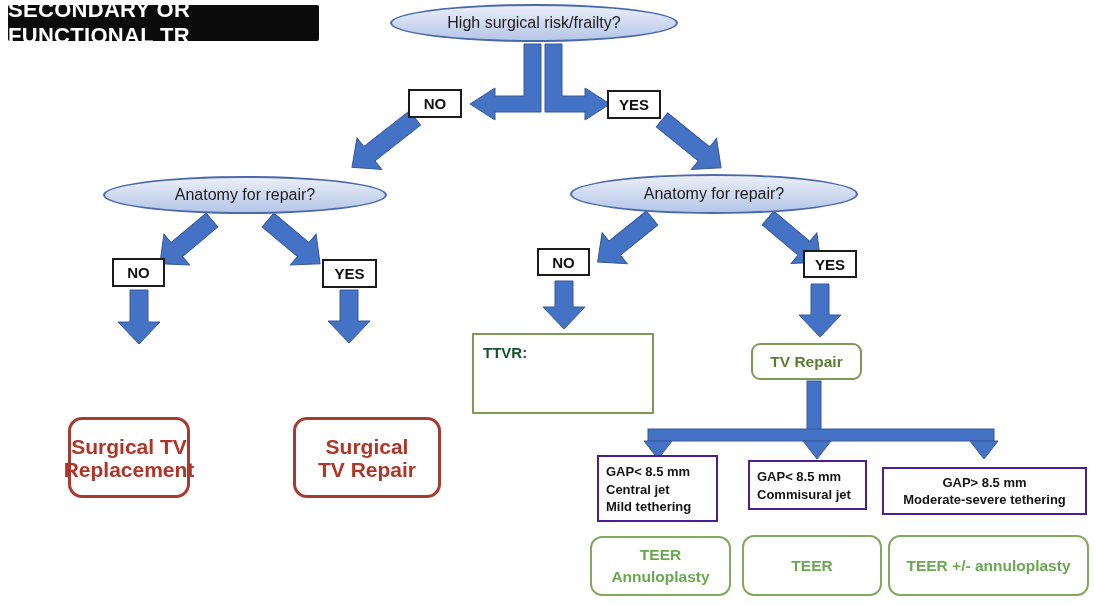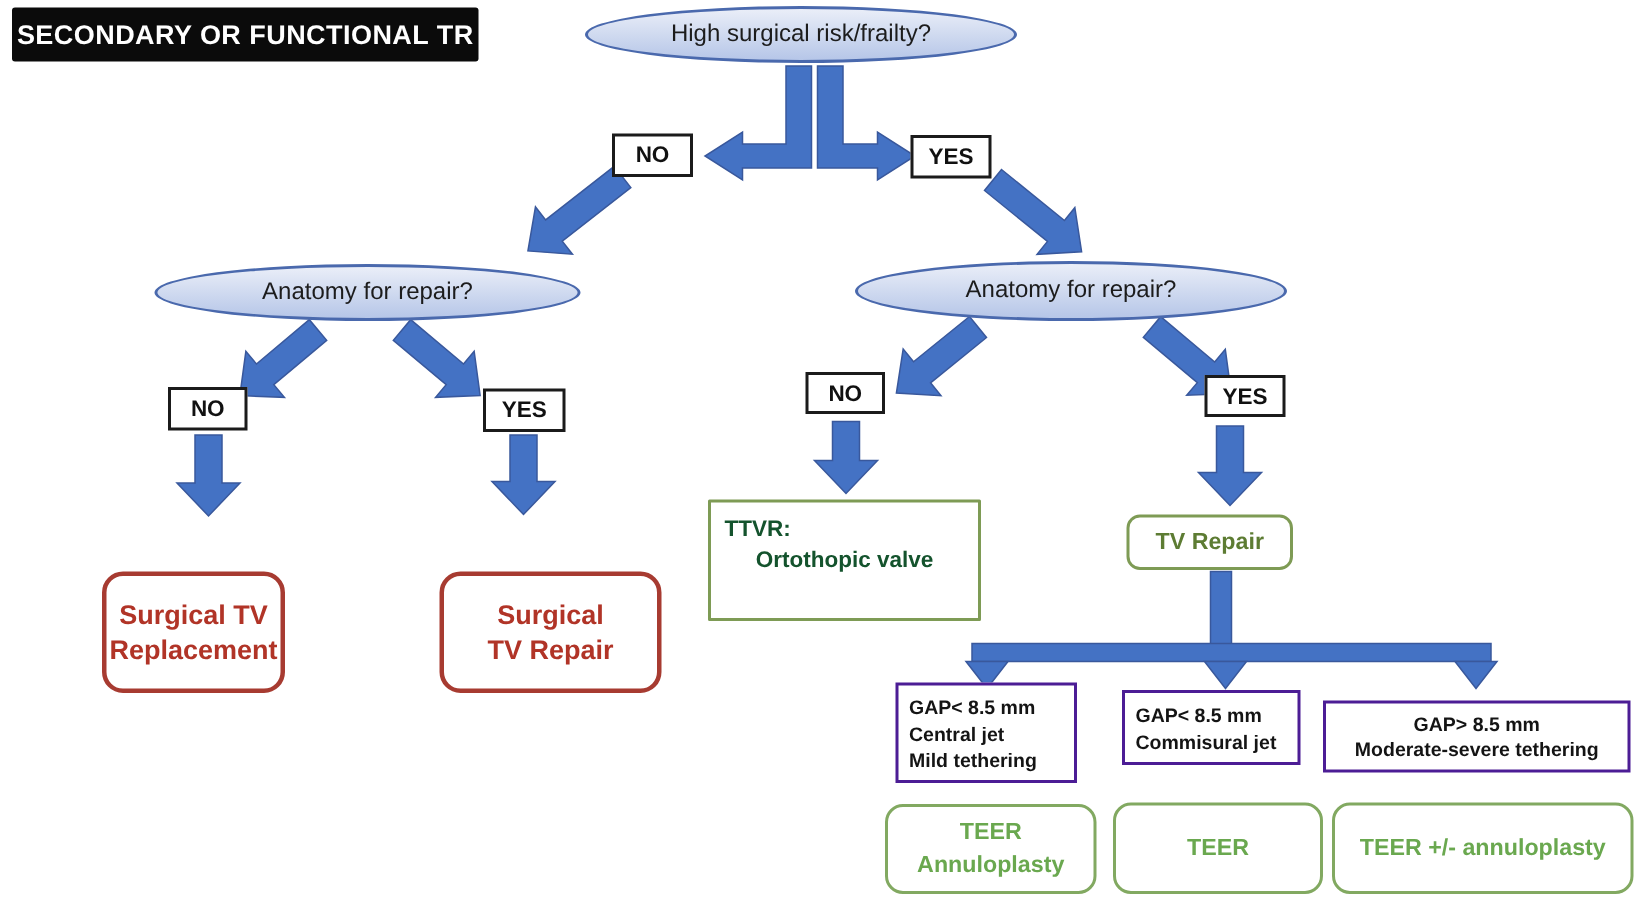--- a/index.html
+++ b/index.html
@@ -17,21 +17,21 @@
 
   .arrow-layer { position: absolute; left: 0; top: 0; width: 1094px; height: 606px; }
   .arrow-layer path, .arrow-layer rect, .arrow-layer polygon {
     fill: #4472c4; stroke: #39589c; stroke-width: 1;
   }
 
   .title-box {
     background: #0b0b0b;
     color: #ffffff;
     font-weight: bold;
-    font-size: 18px;
+    font-size: 22px;
     letter-spacing: 0.3px;
     display: flex; align-items: center; justify-content: center;
     border-radius: 2px;
   }
 
   .ellipse {
     border-radius: 50%;
     border: 2px solid #4a69ad;
     background: linear-gradient(180deg, #eaeef8 0%, #cdd8ef 55%, #b6c6e8 100%);
     display: flex; align-items: center; justify-content: center;
@@ -43,22 +43,23 @@
     border: 2px solid #1b1b1b;
     display: flex; align-items: center; justify-content: center;
     font-weight: bold; font-size: 15px; color: #111111;
   }
 
   .outcome-red {
     background: #ffffff;
     border: 3px solid #a73b31;
     border-radius: 14px;
     display: flex; flex-direction: column; align-items: center; justify-content: center;
-    font-weight: bold; font-size: 18px; line-height: 23px; color: #b13427;
+    font-weight: bold; font-size: 21px; line-height: 23px; color: #b13427;
     text-align: center;
+    margin-top: 36px;
   }
 
   .outcome-green {
     background: #ffffff;
     border: 2px solid #7e9b55;
     border-radius: 1px;
     color: #14532d;
     font-weight: bold; font-size: 15px; line-height: 21px;
     padding: 7px 9px;
   }
@@ -148,21 +149,20 @@
     <div>TV Repair</div>
   </div>
 
   <div class="abs ellipse" style="left:570px; top:174px; width:288px; height:40px;">Anatomy for repair?</div>
 
   <div class="abs chip" style="left:537px; top:248px; width:53px; height:28px;">NO</div>
   <div class="abs chip" style="left:803px; top:250px; width:54px; height:28px;">YES</div>
 
   <div class="abs outcome-green" style="left:472px; top:333px; width:182px; height:81px;">
     <div class="l-left">TTVR:</div>
-    <div class="l-center">Ortothopic valve</div>
   </div>
 
   <div class="abs pill-green" style="left:751px; top:343px; width:111px; height:37px;">TV Repair</div>
 
   <div class="abs criteria" style="left:597px; top:455px; width:121px; height:67px;">
     <div>GAP&lt; 8.5 mm</div>
     <div>Central jet</div>
     <div>Mild tethering</div>
   </div>
   <div class="abs criteria" style="left:748px; top:460px; width:119px; height:50px;">

